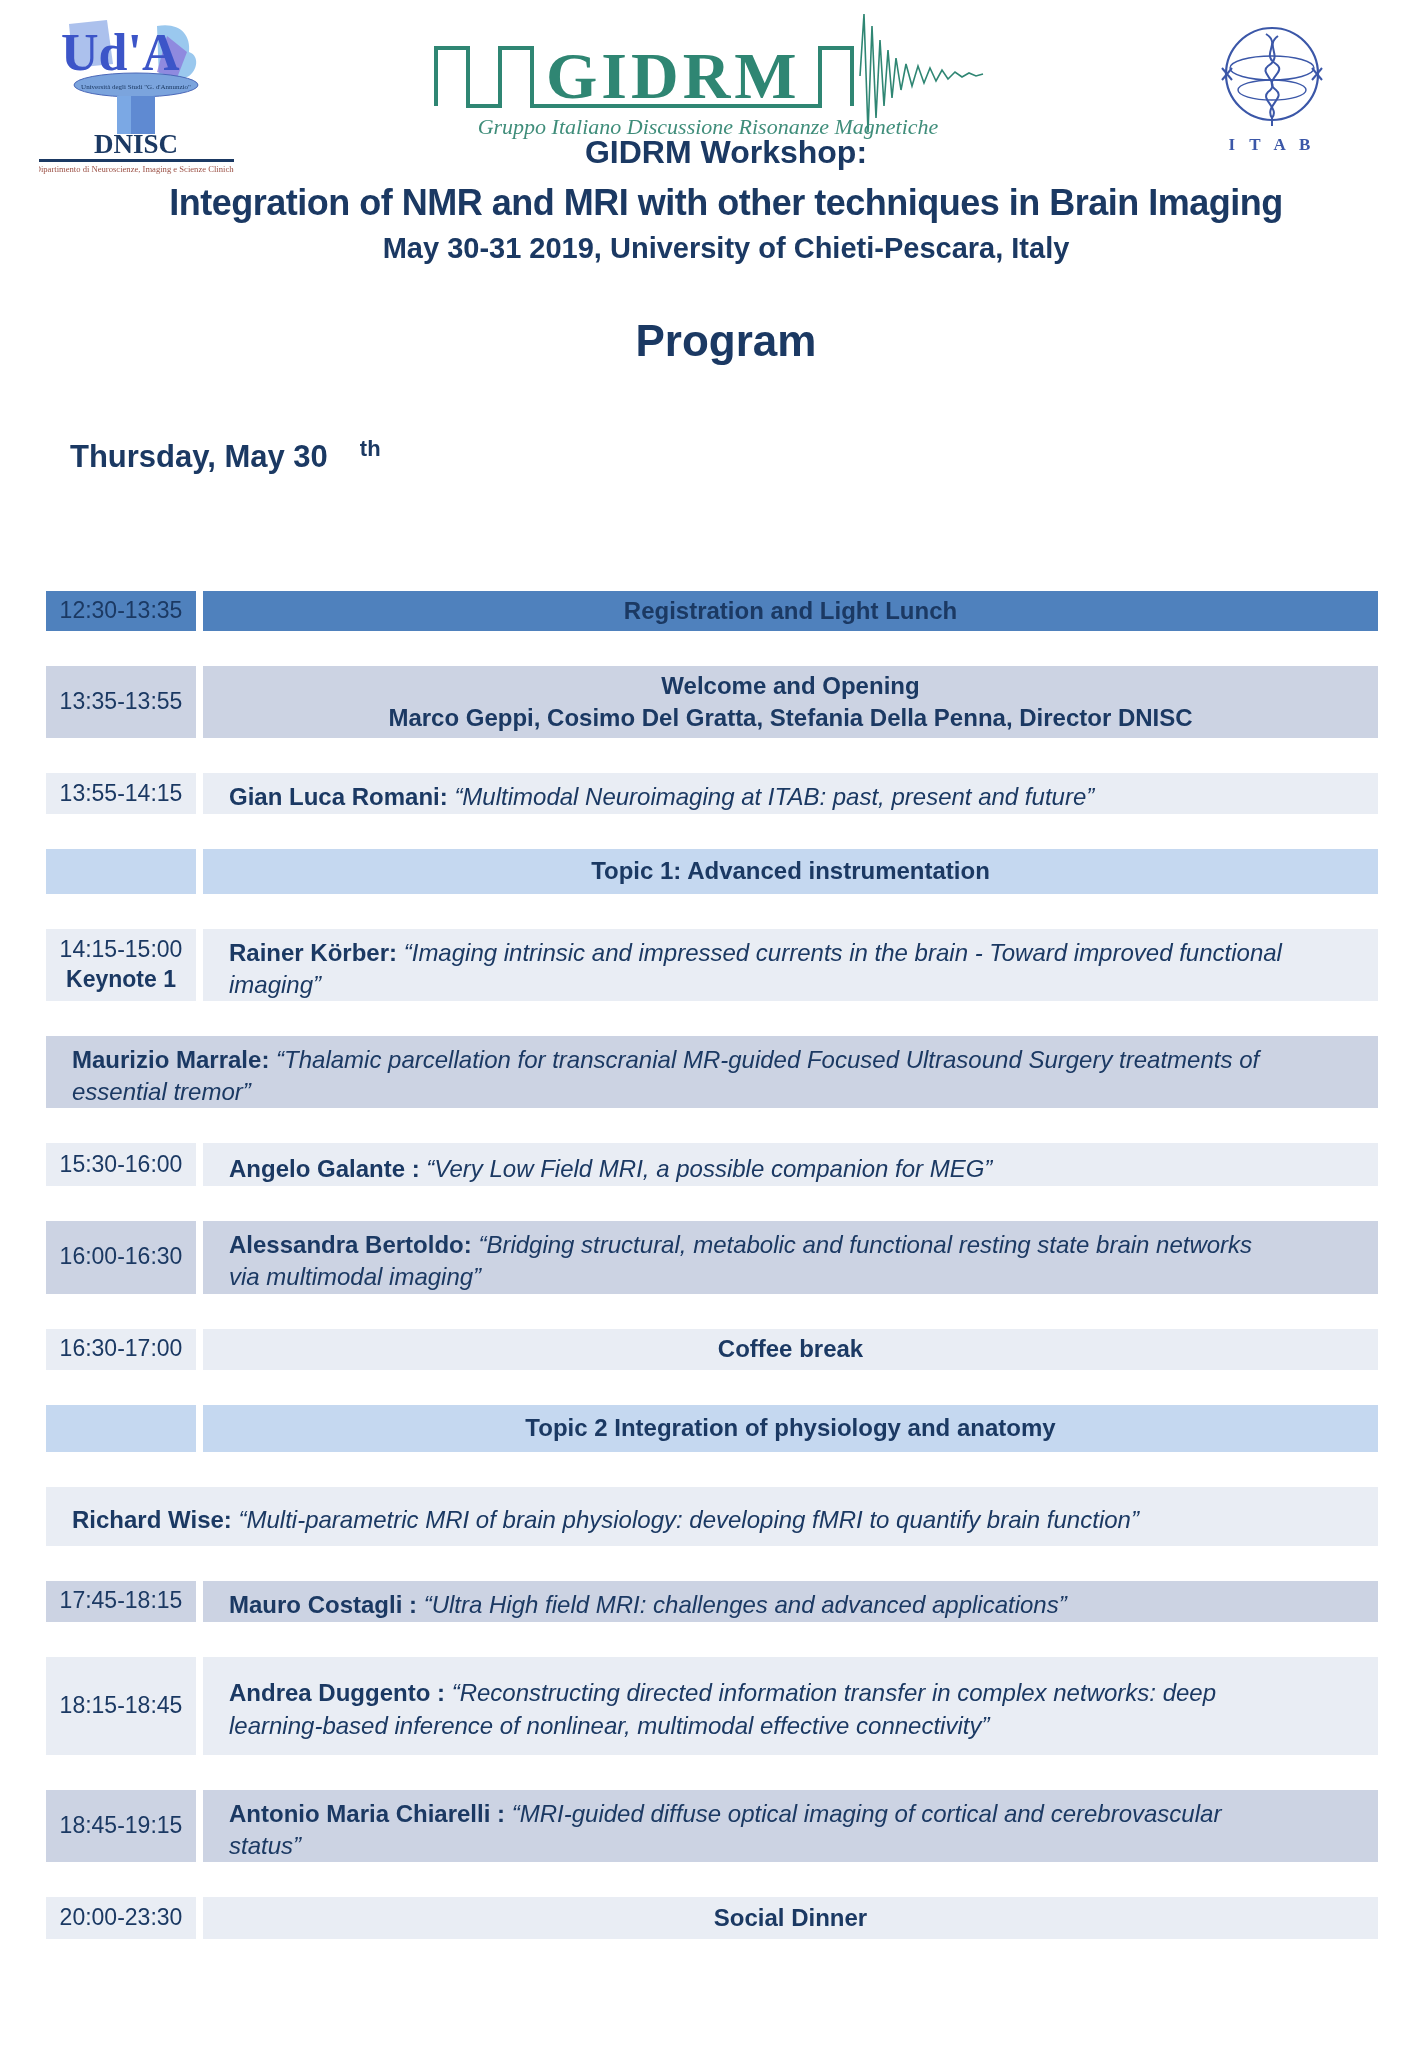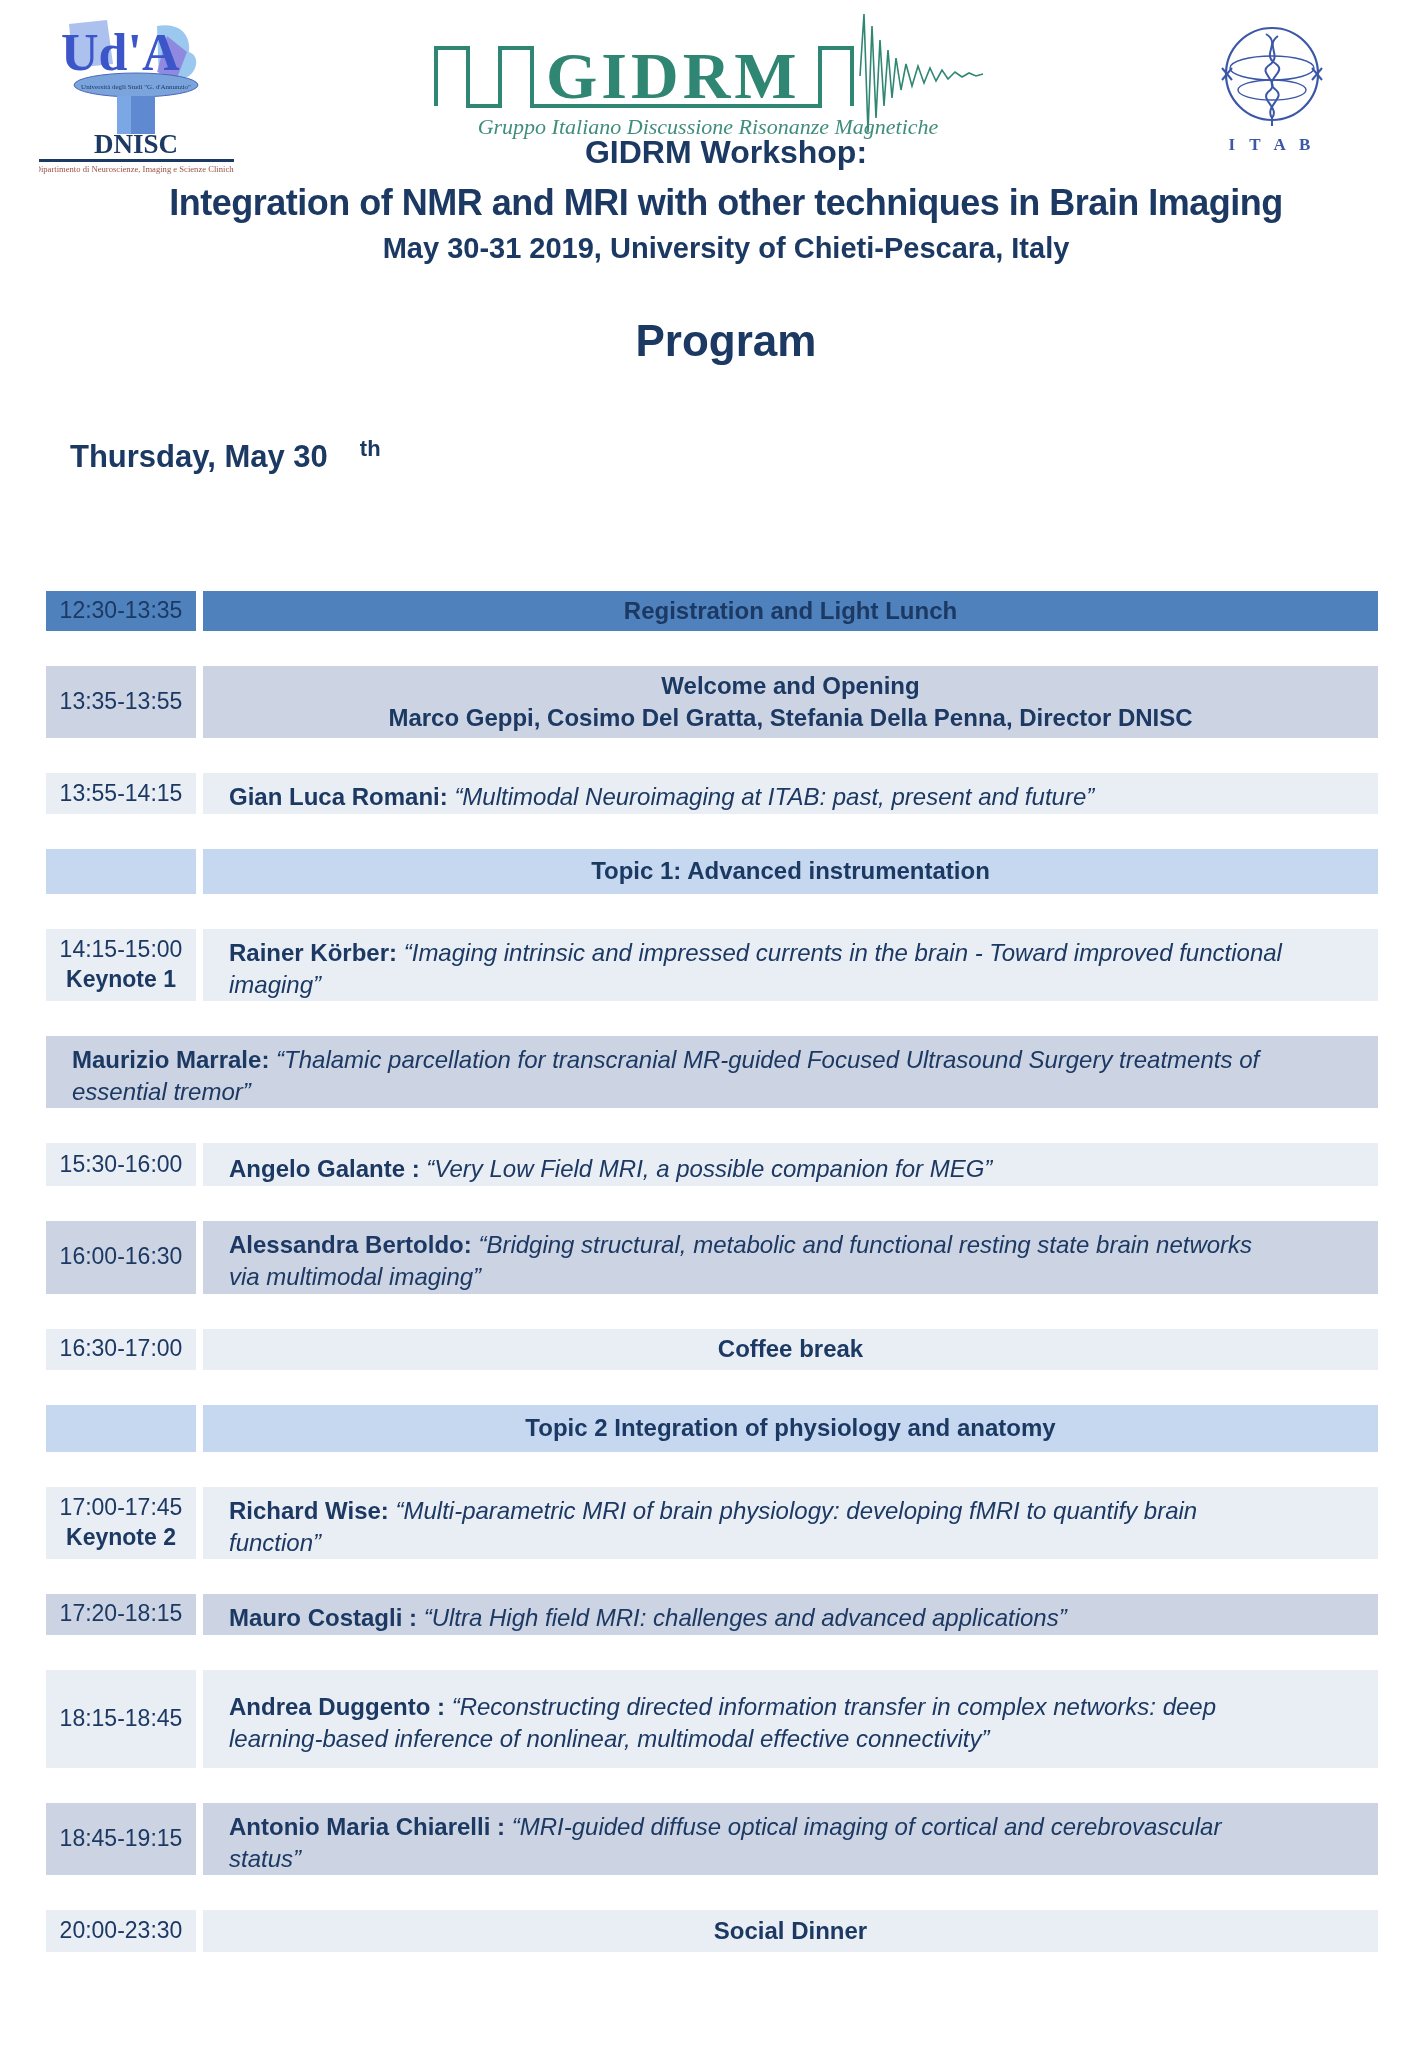--- a/index.html
+++ b/index.html
@@ -177,32 +177,28 @@
     <div class="t-row" style="min-height:75px">
       <div class="cell cell-time bg-topic">
           <div></div>
         </div>
       <div class="cell cell-event evt-center bg-topic">
           <div class="bold">Topic 2 Integration of physiology and anatomy</div>
         </div>
     </div>
 
     <div class="t-row" style="min-height:87px">
-      <div class="cell cell-time bg-light">
-        <div>17:00-17:45</div>
-        <div class="bold">Keynote 2</div>
-      </div>
       <div class="cell cell-event evt-left bg-light">
         <div><span class="speaker">Richard Wise:</span> <span class="talk-title">“Multi-parametric MRI of brain physiology: developing fMRI to quantify brain function”</span></div>
       </div>
     </div>
 
     <div class="t-row" style="min-height:69px">
       <div class="cell cell-time bg-dark">
-          <div>17:20-18:15</div>
+          <div>17:45-18:15</div>
         </div>
       <div class="cell cell-event evt-left bg-dark">
         <div><span class="speaker">Mauro Costagli :</span> <span class="talk-title">“Ultra High field MRI: challenges and advanced applications”</span></div>
       </div>
     </div>
 
     <div class="t-row" style="min-height:126px">
       <div class="cell cell-time bg-light">
           <div>18:15-18:45</div>
         </div>

